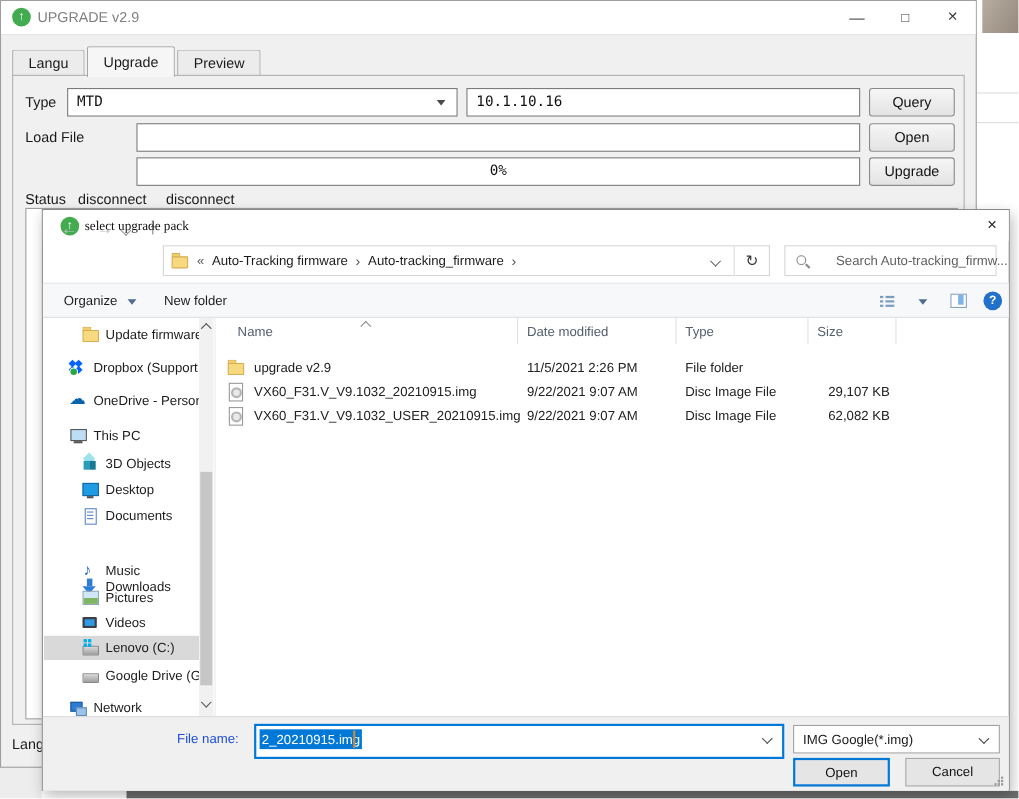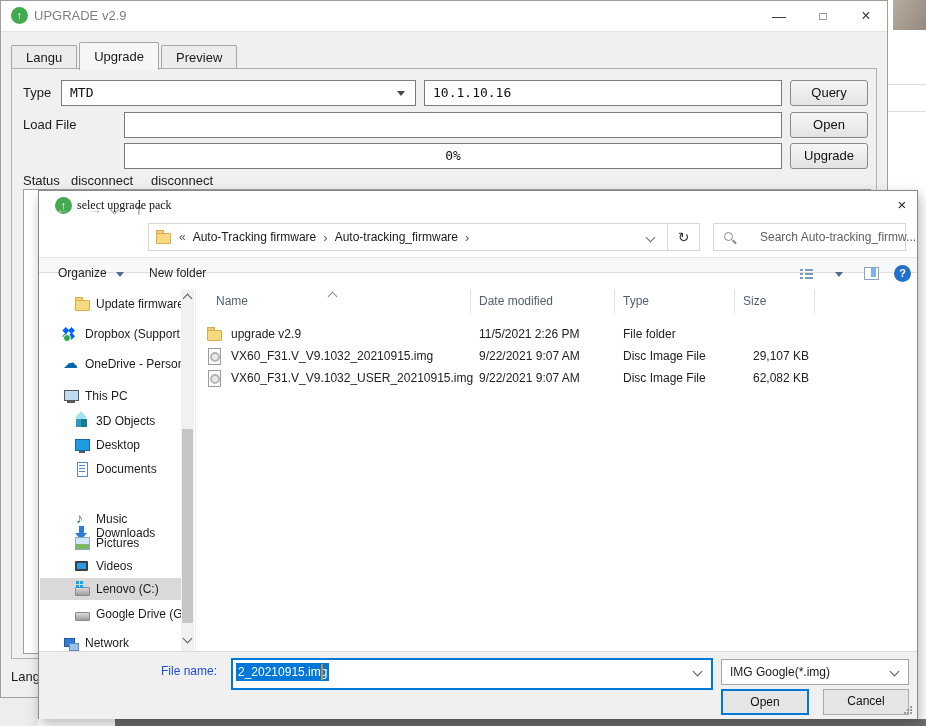--- a/index.html
+++ b/index.html
@@ -51,21 +51,21 @@
   .addrbar{left:109px;top:32px;width:520px;height:28px;border:1px solid #d6d6d6;background:#fff;
            display:flex;align-items:center;font-size:12px;color:#1a1a1a;white-space:nowrap;overflow:hidden;}
   .crumbsep{color:#555;margin:0 7px;font-size:13px;}
   .refreshbox{left:629px;top:32px;width:32px;height:28px;border:1px solid #d6d6d6;border-left:none;
               text-align:center;line-height:26px;font-size:14px;color:#3a3a3a;background:#fff;}
   .searchbox{left:674px;top:32px;width:193px;height:28px;border:1px solid #d6d6d6;background:#fff;}
   .search-ph{position:absolute;left:30px;top:0;line-height:26px;font-size:12px;color:#5f5f5f;white-space:nowrap;margin-left:16px;}
   .ic-search::before{content:"";position:absolute;left:2px;top:2px;width:7px;height:7px;border:1.5px solid #8a8a8a;border-radius:50%;}
   .ic-search::after{content:"";position:absolute;left:10px;top:11px;width:5px;height:1.5px;background:#8a8a8a;transform:rotate(45deg);}
 
-  .toolbar{left:0;top:66px;width:878px;height:16px;background:#f7f8f9;border-top:1px solid #e7e7e7;border-bottom:1px solid #dedfe0;}
+  .toolbar{left:0;top:66px;width:878px;height:32px;background:#f7f8f9;border-top:1px solid #e7e7e7;border-bottom:1px solid #dedfe0;}
   .tbtext{top:0;line-height:31px;font-size:12px;color:#1e1e1e;}
   .tri-org{border-top-color:#4f6b8f;}
   .ic-listview::before{content:"";position:absolute;left:1px;top:3px;width:3px;height:2px;background:#7a9cc0;box-shadow:0 4px 0 #7a9cc0,0 8px 0 #7a9cc0;}
   .ic-listview::after{content:"";position:absolute;left:6px;top:3px;width:8px;height:2px;background:#7a9cc0;box-shadow:0 4px 0 #7a9cc0,0 8px 0 #7a9cc0;}
   .ic-pane::before{content:"";position:absolute;left:1px;top:2px;width:13px;height:11px;border:1px solid #8aa4c0;background:#fff;}
   .ic-pane::after{content:"";position:absolute;left:8px;top:3px;width:5px;height:9px;background:#7fb3e8;}
   .ic-help{width:17px;height:17px;border-radius:50%;background:#2170c9;color:#fff;text-align:center;line-height:17px;font-size:11px;font-weight:bold;}
 
   
   .sbitem{position:absolute;left:1px;width:141px;height:22px;display:flex;align-items:center;overflow:hidden;

